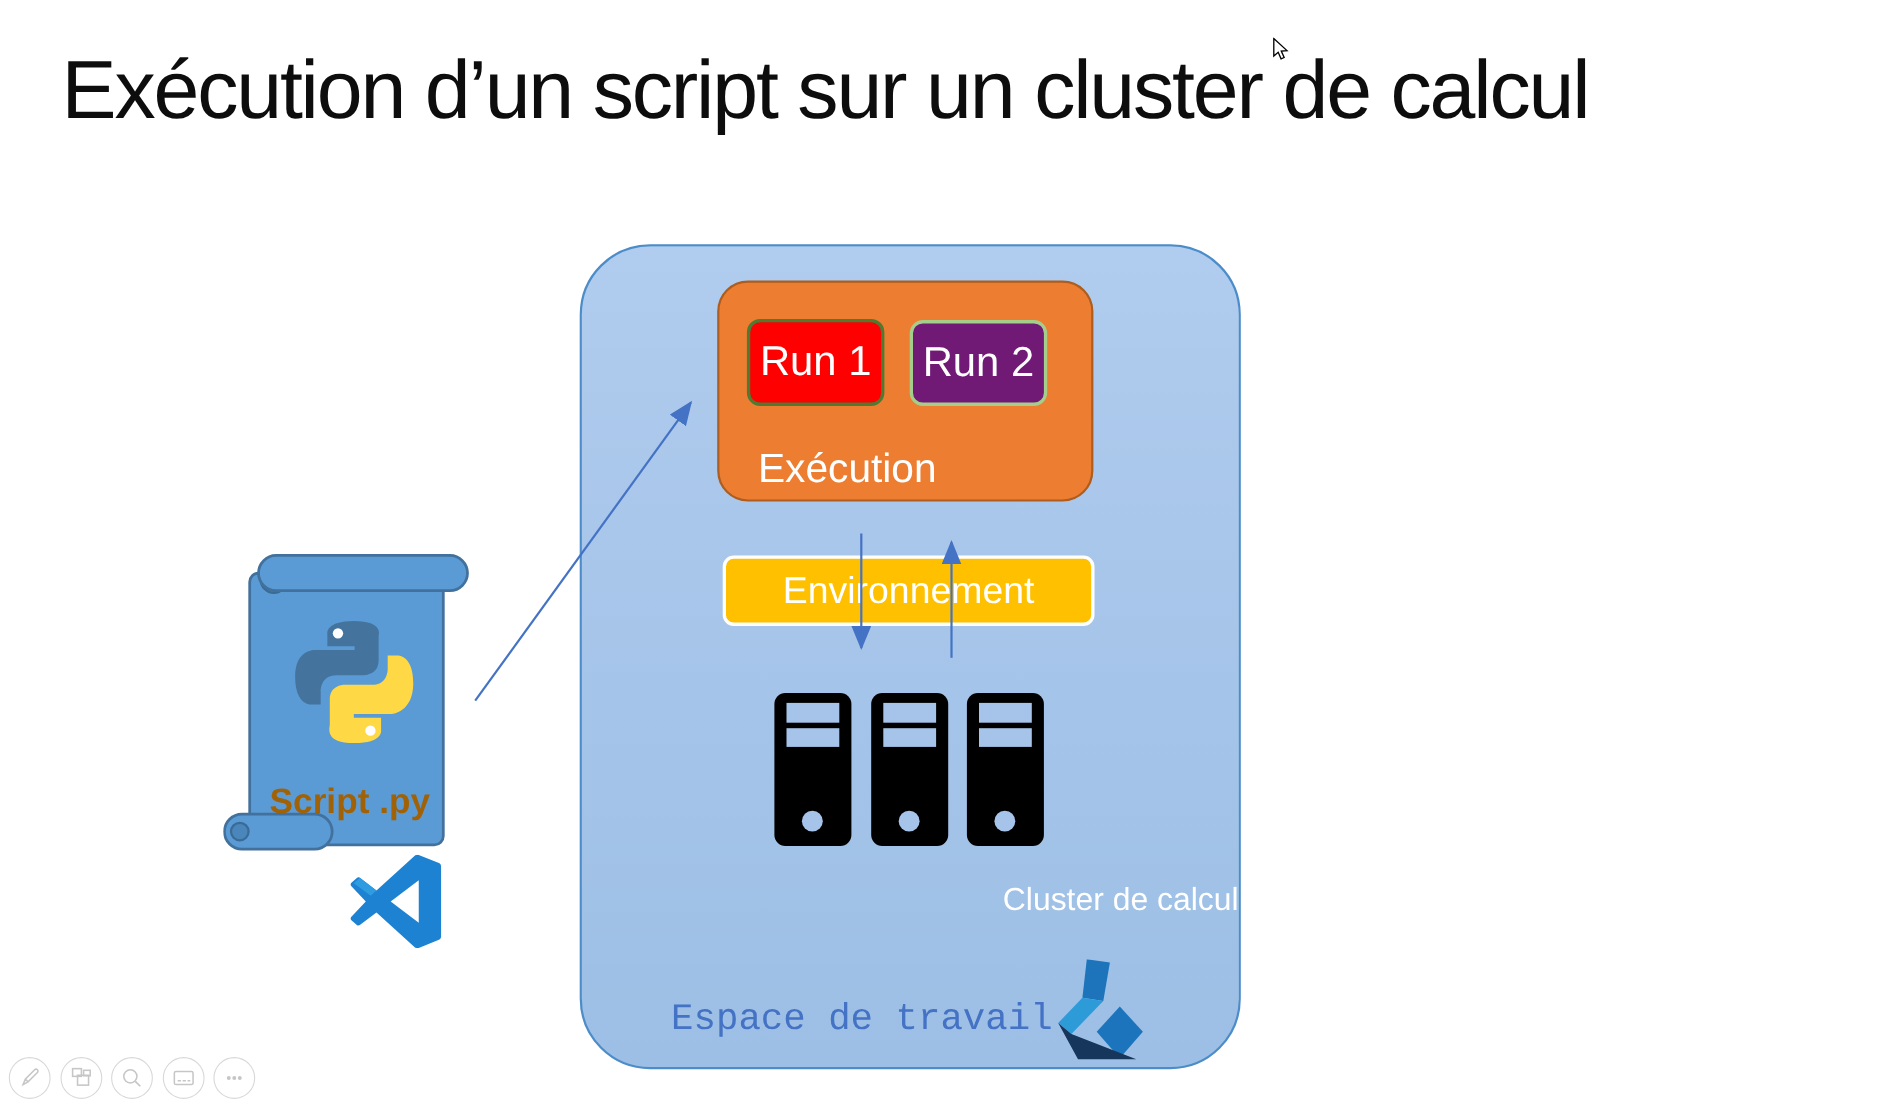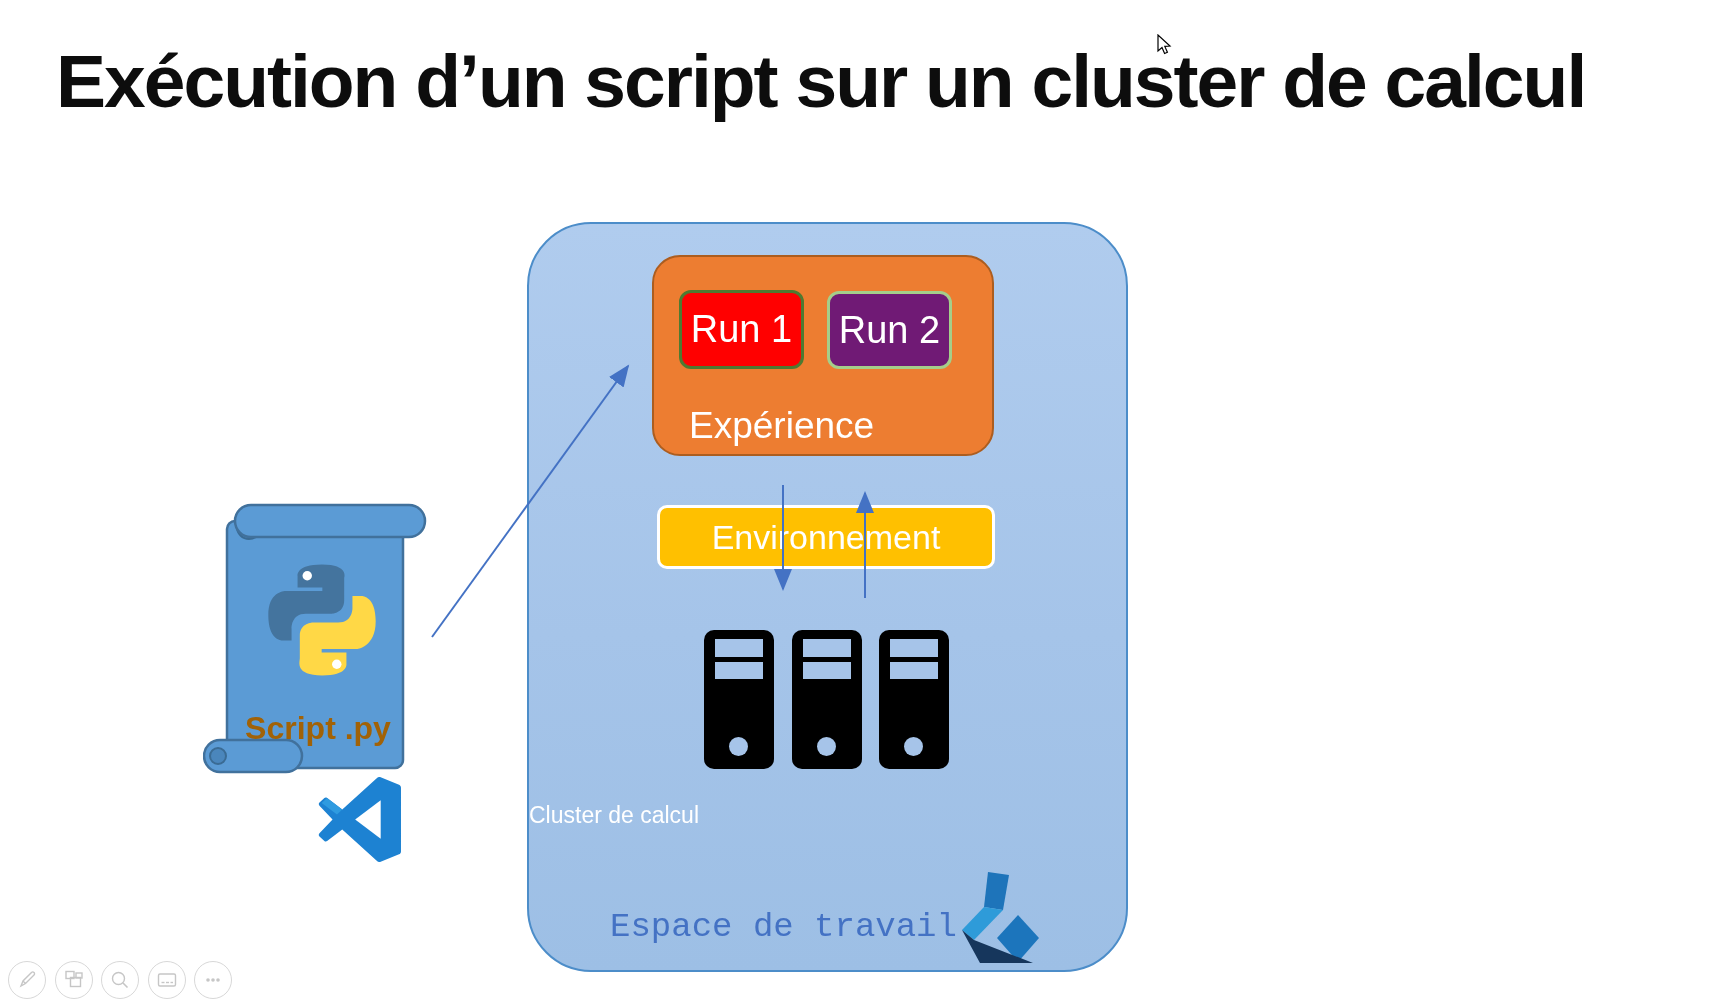--- a/index.html
+++ b/index.html
@@ -1,41 +1,41 @@
 <!DOCTYPE html>
 <html><head>
 <meta charset="utf-8">
 <style>
   html,body{margin:0;padding:0;background:#fff;}
   .slide{position:relative;width:1717px;height:1004px;background:#ffffff;overflow:hidden;
          font-family:"Liberation Sans",sans-serif;}
   .title{position:absolute;left:56px;top:38px;font-size:75px;letter-spacing:-2px;
-         color:#0d0d0d;white-space:nowrap;z-index:5;font-weight:700;}
+         color:#0d0d0d;white-space:nowrap;z-index:5;font-weight:400;}
   
   .workspace{position:absolute;left:527px;top:222px;width:601px;height:750px;
              border:2px solid #4C8DC9;border-radius:64px;
              background:linear-gradient(180deg,#B0CCEE 0%,#A5C4E9 55%,#9DBFE5 100%);
              box-sizing:border-box;z-index:10;padding-left:44px;}
   .experiment{position:absolute;left:123px;top:31px;width:342px;height:201px;
               background:#ED7D31;border:2px solid #AC5D1F;border-radius:28px;box-sizing:border-box;}
   .run{position:absolute;display:flex;align-items:center;justify-content:center;
        color:#ffffff;font-size:38px;border-radius:12px;box-sizing:border-box;}
   .run1{left:25px;top:33px;width:125px;height:79px;background:#FF0000;border:3px solid #4E7A31;}
   .run2{left:173px;top:34px;width:125px;height:78px;background:#701a75;border:3px solid #A5CE8A;}
   .experiment-label{position:absolute;left:35px;top:148px;color:#ffffff;font-size:37px;white-space:nowrap;}
   .environment{position:absolute;left:128px;top:281px;width:338px;height:64px;background:#FFC000;
                border:3px solid #ffffff;border-radius:10px;box-sizing:border-box;
                display:flex;align-items:center;justify-content:center;color:#ffffff;font-size:34px;}
   .server{position:absolute;top:406px;width:70px;height:139px;background:#000;border-radius:10px;}
   .server .slot{position:absolute;left:11px;width:48px;background:#A6C4E9;}
   .server .slot.s1{top:9px;height:18px;}
   .server .slot.s2{top:32px;height:17px;}
   .server .led{position:absolute;left:25px;top:107px;width:19px;height:19px;border-radius:50%;background:#A6C4E9;}
-  .cluster-label{position:absolute;left:0;top:578px;width:100%;text-align:left;
-                 color:#ffffff;font-size:23px;}
+  .cluster-label{position:absolute;left:0;top:578px;width:100%;text-align:right;
+                 color:#ffffff;font-size:29px;}
   .workspace-label{position:absolute;left:-44px;top:684px;width:100%;text-align:center;
                    color:#4472C4;font-size:34px;font-family:Liberation Mono, monospace;}
   .azureml{position:absolute;left:430px;top:648px;}
   
   .scroll-icon{position:absolute;left:203px;top:503px;z-index:10;}
   .script-label{position:absolute;left:232px;top:710px;width:172px;text-align:center;
                 color:#a16207;font-size:32px;z-index:12;white-space:nowrap;font-weight:bold;}
   .vscode{position:absolute;left:317px;top:777px;z-index:10;}
   
   .overlay{position:absolute;left:0;top:0;z-index:40;pointer-events:none;}
@@ -55,21 +55,21 @@
 
   <div class="workspace">
 
     <div class="experiment">
       <div class="run run1">
         <span>Run 1</span>
       </div>
       <div class="run run2">
         <span>Run 2</span>
       </div>
-      <div class="experiment-label">Expérience</div>
+      <div class="experiment-label">Exécution</div>
     </div>
 
     <div class="environment">
       <span>Environnement</span>
     </div>
 
     <div class="server" style="left:175px;">
       <div class="slot s1"></div>
         <div class="slot s2"></div>
         <div class="led"></div>

